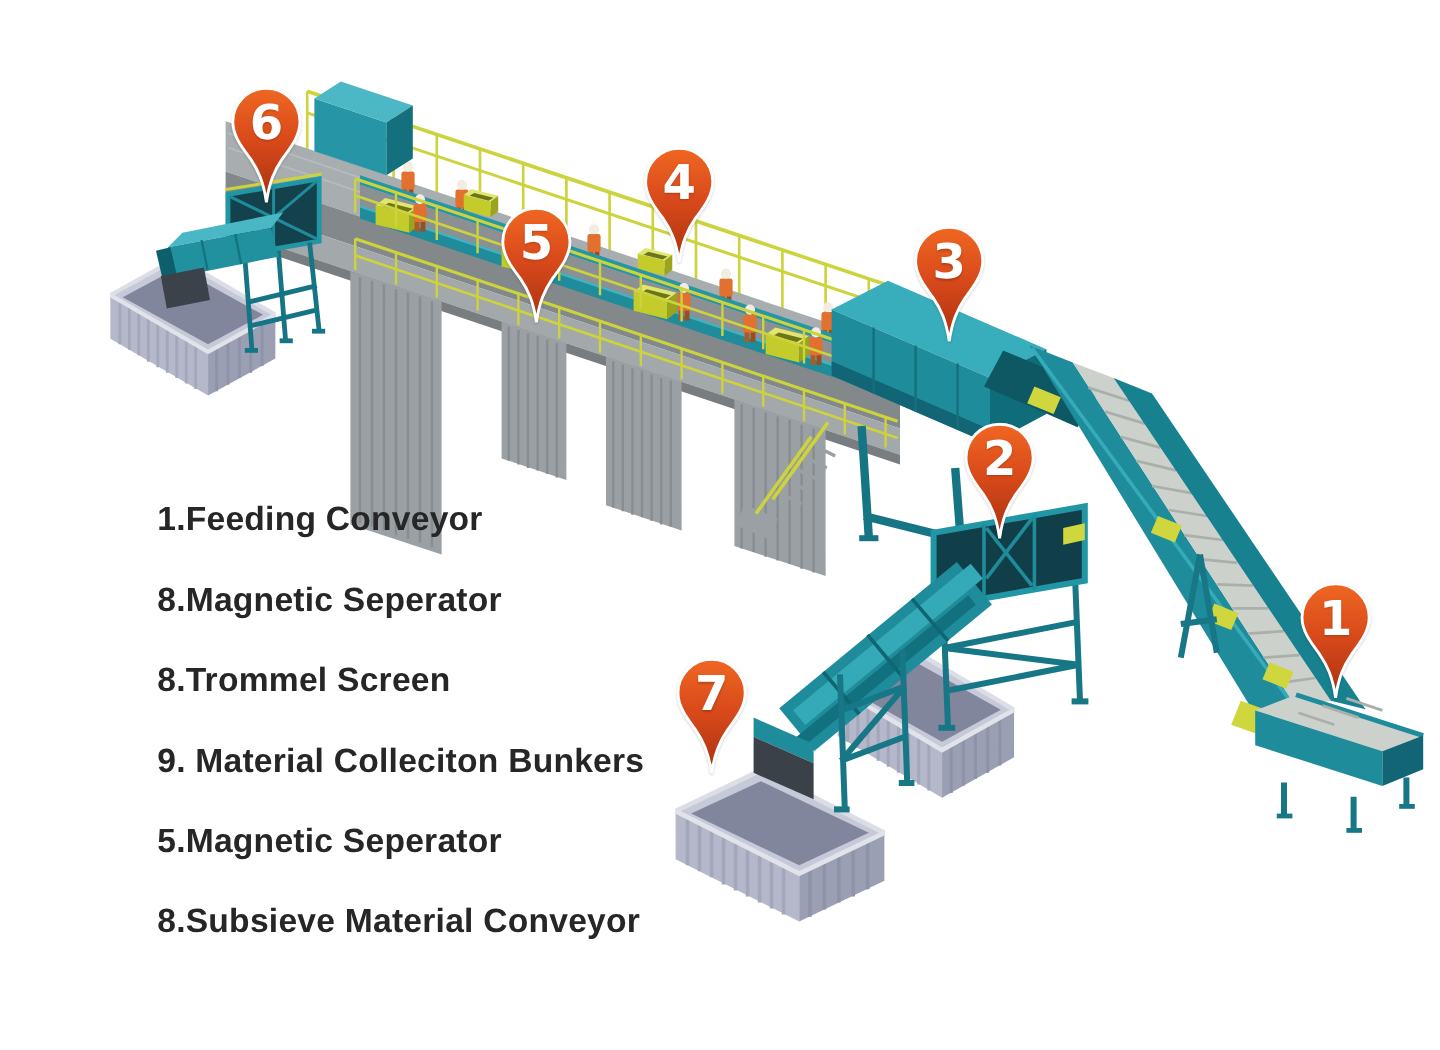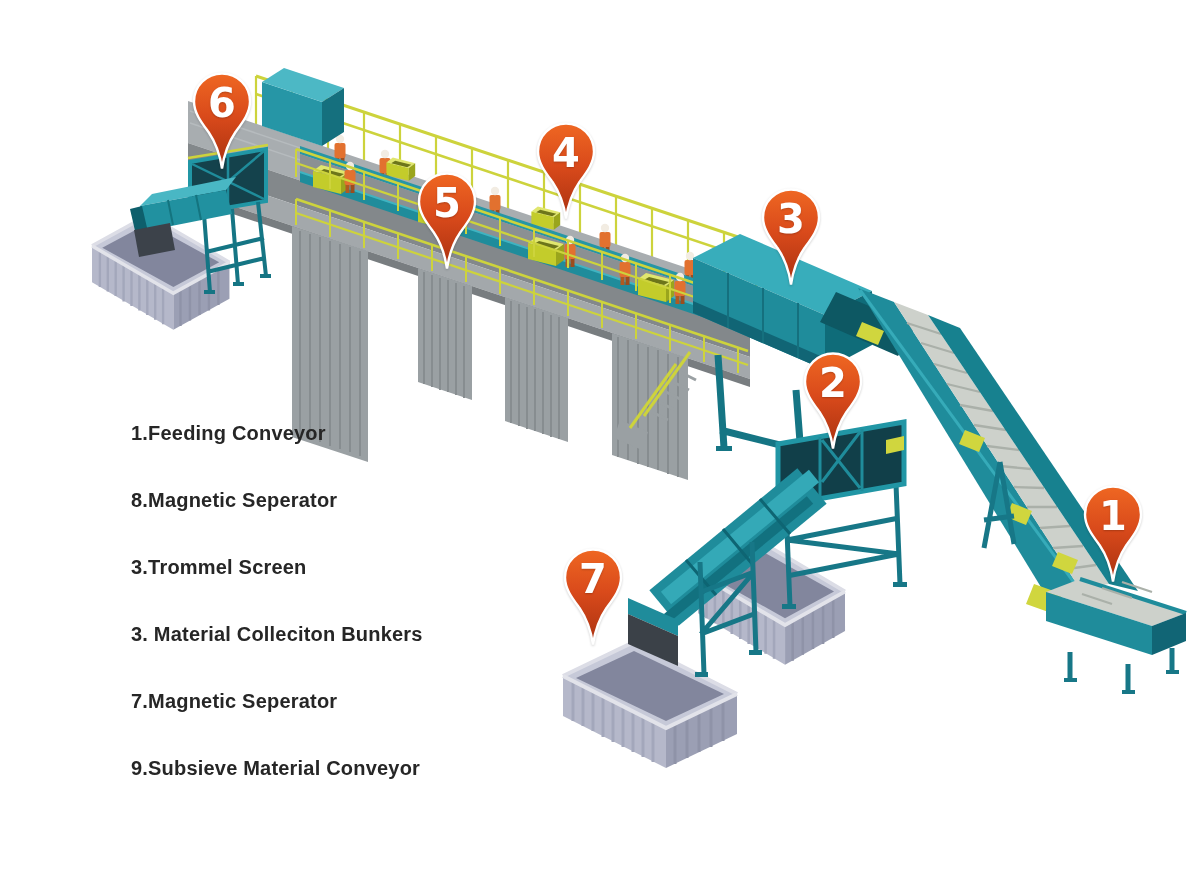--- a/index.html
+++ b/index.html
@@ -8,21 +8,21 @@
   .scene{position:absolute;left:0;top:0;}
   
   .pin{position:absolute;width:60px;height:100px;filter:drop-shadow(0 1px 1px rgba(0,0,0,.18));}
   .pin svg{position:absolute;left:0;top:0;}
   .pin-num{position:absolute;left:0;right:0;top:7px;height:48px;line-height:48px;
            text-align:center;color:#ffffff;font-family:"DejaVu Sans",sans-serif;
            font-weight:bold;font-size:40px;text-shadow:0 1px 2px rgba(0,0,0,.22);}
   
   .legend{position:absolute;left:131px;top:419px;width:460px;}
   .legend-item{height:28px;line-height:28px;margin-bottom:39px;color:#262626;
-               font-size:20px;font-weight:600;letter-spacing:.2px;white-space:nowrap;}
+               font-size:28px;font-weight:600;letter-spacing:.2px;white-space:nowrap;}
 </style>
 </head>
 <body>
 
 <div class="stage">
 
 <svg class="scene" width="1200" height="875" viewBox="0 0 1200 875">
   <defs>
     <linearGradient id="pinGrad" x1="0" y1="0" x2="0" y2="1">
       <stop offset="0" stop-color="#ef6722"></stop>
@@ -255,18 +255,18 @@
   <div class="pin" style="left:563px;top:548px">
     <svg width="60" height="100" viewBox="0 0 60 100">
         <use href="#pinShape"></use>
       </svg>
     <span class="pin-num">7</span>
   </div>
 
   <div class="legend">
     <div class="legend-item">1.Feeding Conveyor</div>
     <div class="legend-item">8.Magnetic Seperator</div>
-    <div class="legend-item">3.Trommel Screen</div>
-    <div class="legend-item">3. Material Colleciton Bunkers</div>
-    <div class="legend-item">7.Magnetic Seperator</div>
-    <div class="legend-item">9.Subsieve Material Conveyor</div>
+    <div class="legend-item">8.Trommel Screen</div>
+    <div class="legend-item">9. Material Colleciton Bunkers</div>
+    <div class="legend-item">5.Magnetic Seperator</div>
+    <div class="legend-item">8.Subsieve Material Conveyor</div>
   </div>
 </div>
 
 </body></html>

